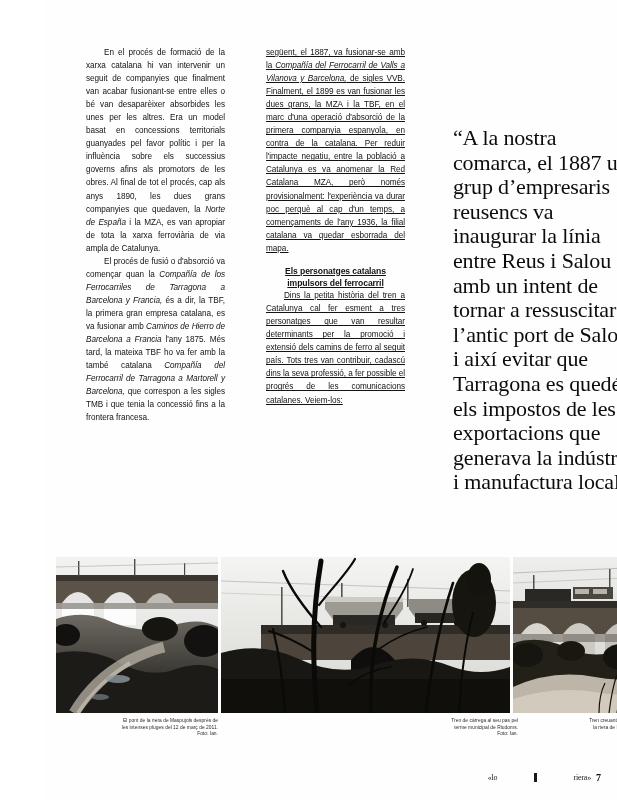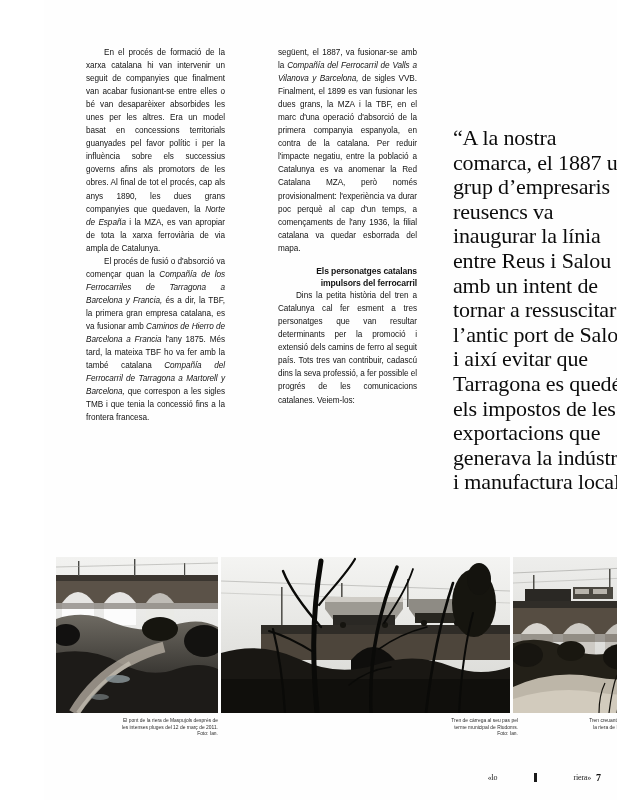--- a/index.html
+++ b/index.html
@@ -29,37 +29,37 @@
     top: 46px;
     width: 139px;
     font-size: 8.2px;
     line-height: 13.05px;
     text-align: justify;
     text-justify: inter-word;
     color: #131313;
     letter-spacing: -0.05px;
   }
   .col-1 { left: 42px; }
-  .col-2 { left: 234px; }
+  .col-2 { left: 222px; text-decoration: underline; }
 
   .col p {
     margin: 0;
     text-indent: 18px;
   }
   .col p.noindent { text-indent: 0; }
 
   .col i, .col em { font-style: italic; }
 
   h2.subhead {
     margin: 10px 0 0 0;
     font-size: 8.6px;
     line-height: 12.2px;
     font-weight: bold;
     text-indent: 0;
-    text-align: right;
+    text-align: center;
     letter-spacing: -0.1px;
   }
 
   
   .pullquote {
     position: absolute;
     left: 409px;
     top: 126px;
     width: 186px;
     font-family: "Liberation Serif", serif;

